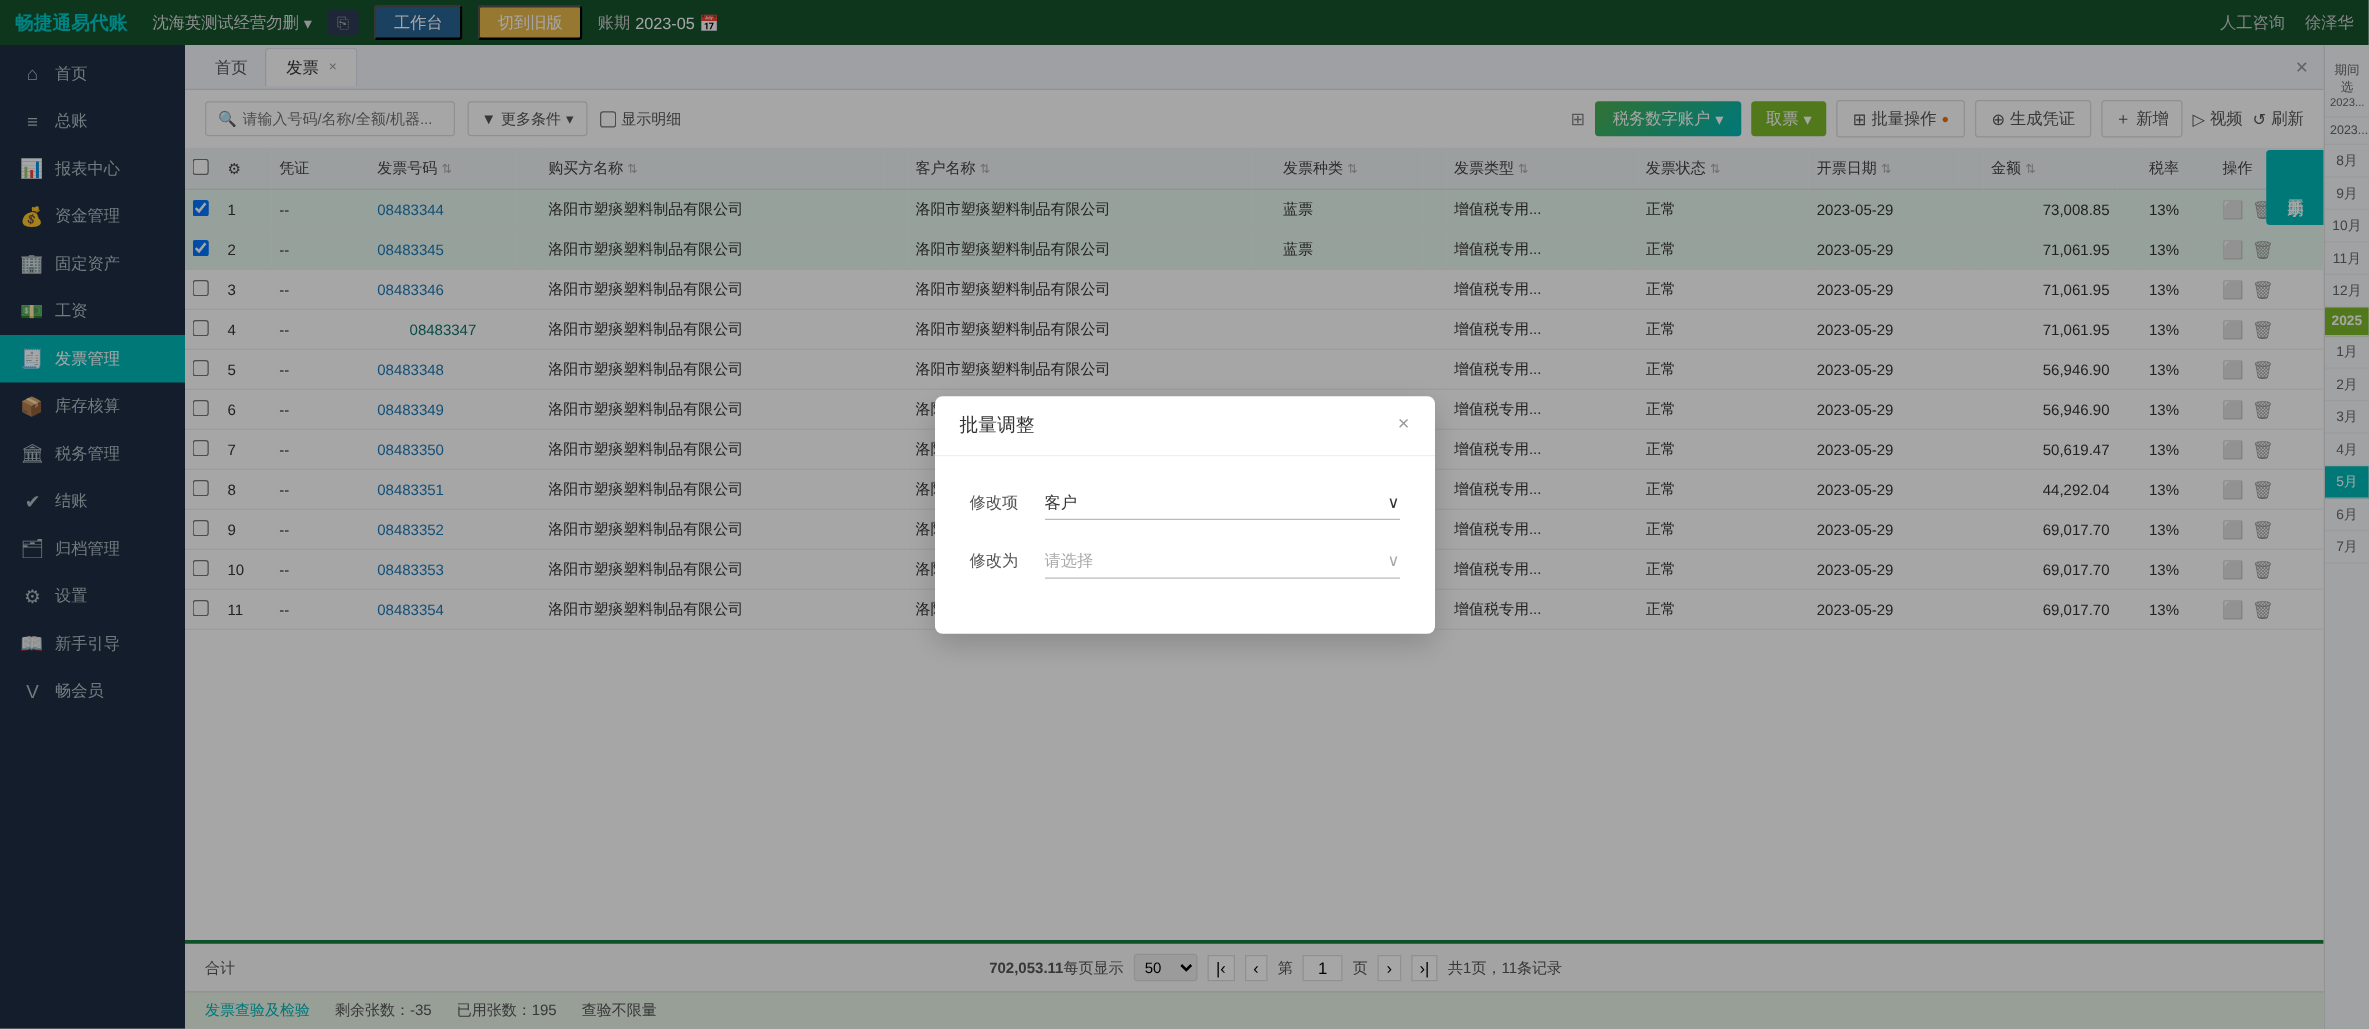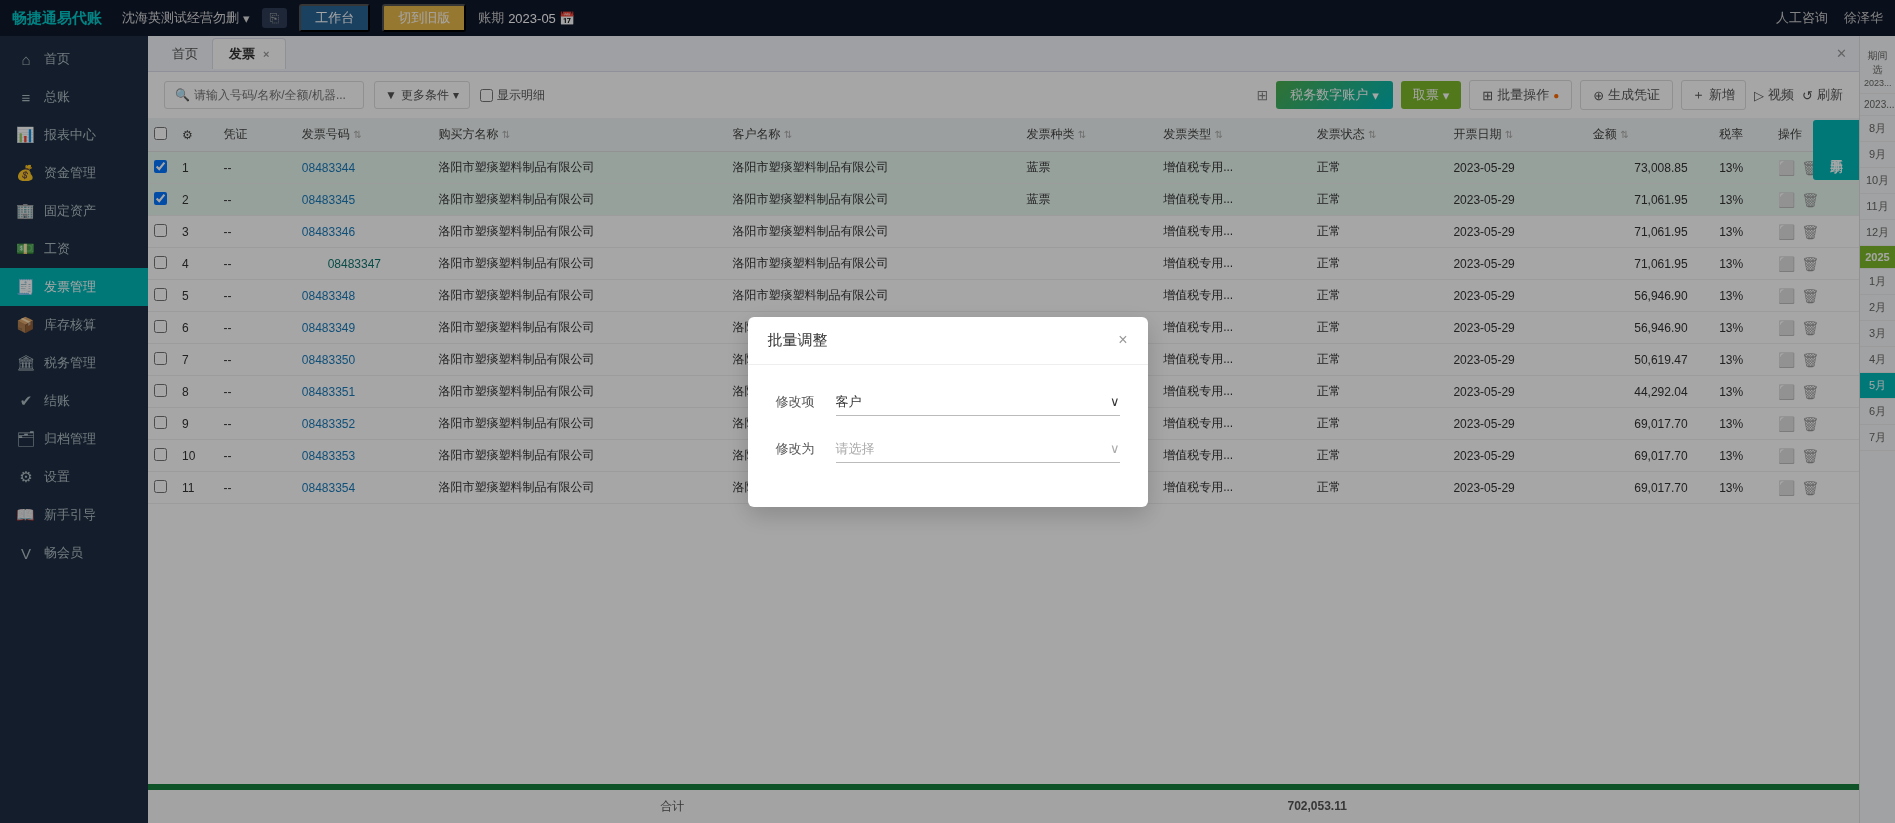--- a/index.html
+++ b/index.html
@@ -1,20 +1,20 @@
 <!DOCTYPE html>
 <html><head>
   <meta charset="utf-8">
   <style>
     * { box-sizing: border-box; margin: 0; padding: 0; font-family: 'Microsoft YaHei', Arial, sans-serif; }
     body { width: 1895px; height: 823px; overflow: hidden; background: #f0f2f5; font-size: 13px; }
 
     
     .top-bar {
-      height: 36px; background: #0f172a; display: flex; align-items: center;
+      height: 36px; background: #14532d; display: flex; align-items: center;
       padding: 0 12px; gap: 12px; color: #fff;
     }
     .top-bar-logo { color: #00c9c9; font-size: 15px; font-weight: bold; margin-right: 8px; }
     .top-bar-company { color: #ddd; font-size: 13px; display: flex; align-items: center; gap: 4px; }
     .top-bar-icon-btn {
       background: #2d3d55; border: none; color: #aaa; padding: 3px 8px; border-radius: 3px;
       cursor: pointer; font-size: 12px;
     }
     .top-bar-workspace {
       background: #2a6496; color: #fff; padding: 3px 14px; border-radius: 3px; font-size: 13px;
@@ -46,21 +46,21 @@
 
     
     .tab-bar {
       height: 36px; background: #f5f6fa; border-bottom: 1px solid #dde; display: flex;
       align-items: center; padding: 0 12px; gap: 2px;
     }
     .tab-item {
       padding: 6px 16px; font-size: 13px; cursor: pointer; color: #555;
       border-radius: 4px 4px 0 0; display: flex; align-items: center; gap: 4px;
     }
-    .tab-item.active { background: #fff; border: 1px solid #dde; border-bottom: none; color: #333; font-weight: 700; }
+    .tab-item.active { background: #fff; border: 1px solid #dde; border-bottom: none; color: #333; font-weight: 400; }
     .tab-close { font-size: 11px; color: #999; cursor: pointer; margin-left: 4px; }
     .tab-home { color: #555; font-size: 13px; padding: 6px 12px; cursor: pointer; }
 
     
     .content-area { flex: 1; background: #fff; display: flex; flex-direction: column; overflow: hidden; position: relative; }
 
     
     .sub-tabs {
       display: flex; align-items: center; padding: 8px 16px 0; border-bottom: 1px solid #eee;
       gap: 24px;
@@ -125,22 +125,22 @@
       padding: 7px 6px; border-bottom: 1px solid #f0f0f0; color: #333; white-space: nowrap; font-size: 12px;
     }
     tr.row-selected { background: #e8f7f0; }
     .checkbox-col { width: 28px; }
     .status-normal { color: #333; }
     .action-icons { display: flex; gap: 6px; align-items: center; }
     .action-icon { color: #999; cursor: pointer; font-size: 14px; }
 
     
     .table-footer {
-      border-top: 6px solid #15803d; padding: 8px 16px; display: flex; align-items: center;
-      justify-content: center; font-size: 12px; color: #555; background: #fafafa;
+      border-top: 3px solid #15803d; padding: 8px 16px; display: flex; align-items: center;
+      justify-content: flex-start; font-size: 12px; color: #555; background: #fafafa;
     }
     .summary { font-weight: 500; }
     .pagination { display: flex; align-items: center; gap: 8px; }
     .page-size-select { border: 1px solid #ddd; border-radius: 3px; padding: 2px 4px; font-size: 12px; }
 
     
     .status-bar {
       background: #e8f5e9; padding: 6px 16px; font-size: 12px; color: #555;
       display: flex; align-items: center; gap: 20px; border-top: 1px solid #ddd;
     }
@@ -692,22 +692,44 @@
   </tr>
             </tbody>
         </table>
       </div>
 
       <div class="table-footer">
         <div class="summary">
           <span>合计</span>
           <span style="margin-left:600px; font-weight:bold;">702,053.11</span>
         </div>
-      </div>
-
+        <div class="pagination">
+          <span>每页显示</span>
+          <select class="page-size-select">
+            <option>50</option><option>100</option>
+          </select>
+          <button style="border:1px solid #ddd; background:#fff; padding:2px 6px; cursor:pointer;">|‹</button>
+          <button style="border:1px solid #ddd; background:#fff; padding:2px 6px; cursor:pointer;">‹</button>
+          <span>第</span>
+          <input type="text" value="1" style="width: 32px; border: 1px solid rgb(221, 221, 221); text-align: center; padding: 2px;">
+          <span>页</span>
+          <button style="border:1px solid #ddd; background:#fff; padding:2px 6px; cursor:pointer;">›</button>
+          <button style="border:1px solid #ddd; background:#fff; padding:2px 6px; cursor:pointer;">›|</button>
+          <span>共1页，11条记录</span>
+        </div>
+      </div>
+
+      <div class="status-bar">
+        <span>
+          <span style="color:#00b8b8;">发票查验及检验</span>
+        </span>
+        <span>剩余张数：-35</span>
+        <span>已用张数：195</span>
+        <span>查验不限量</span>
+      </div>
 
       <button class="btn-kaipiao">开票助手</button>
     </div>
   </div>
 
   <div class="right-sidebar">
     <div class="cal-item" style="font-size:10px;">期间选<br><span style="font-size:9px;">2023...</span></div>
     <div class="cal-item" style="font-size:10px;">2023...</div>
     <div class="cal-item">8月</div>
     <div class="cal-item">9月</div>

